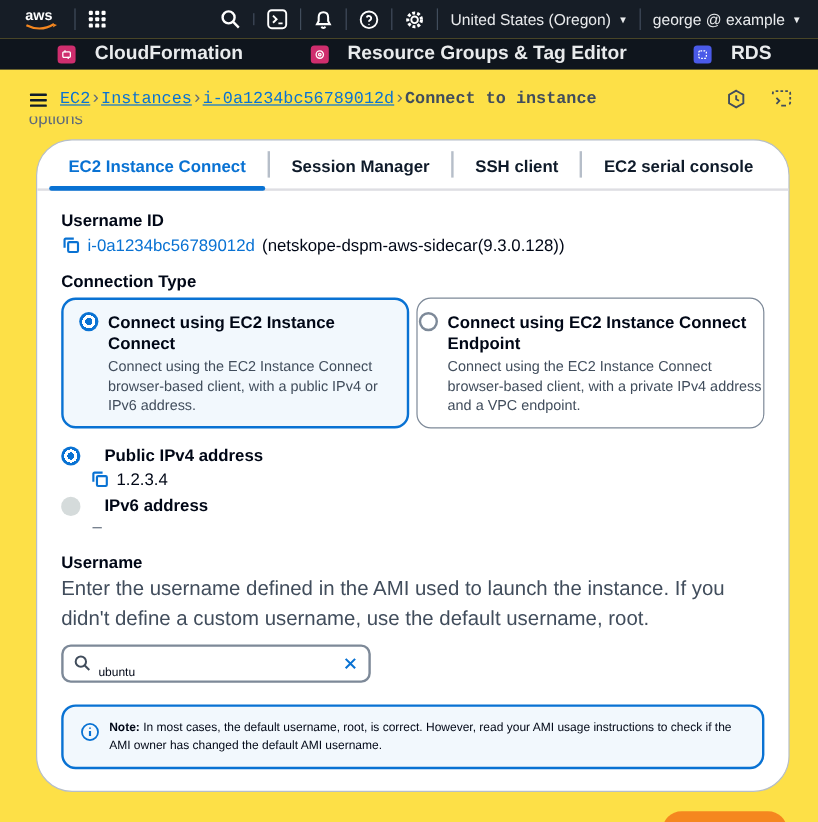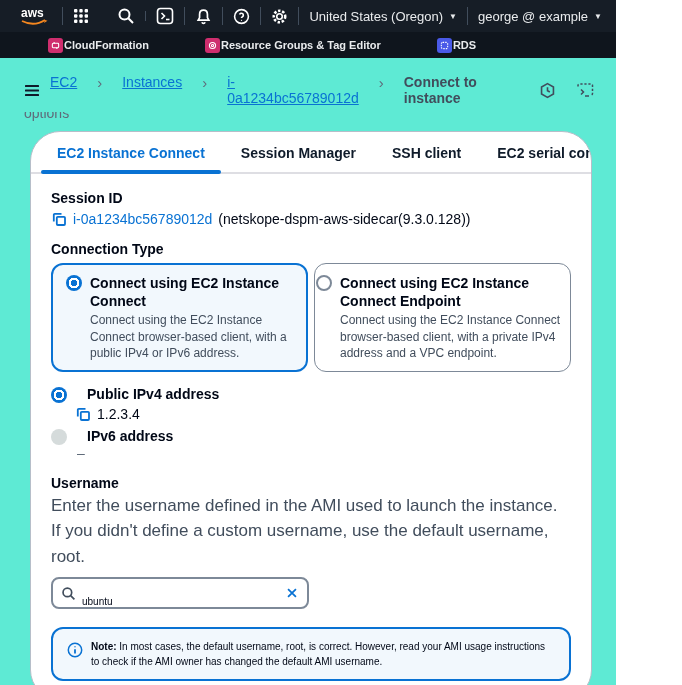--- a/index.html
+++ b/index.html
@@ -1,46 +1,46 @@
 <!DOCTYPE html>
 <html style="--accent_blue: #0972d3; --nav_bg: #161d26; --favbar_bg: #0f151d; --orange: #f5871f; --note_bg: #f2f8fd; --border_grey: #b6bec9; --fav_pink: #cf2e6e; --fav_blue: #4a5ae8;"><head>
 <meta charset="utf-8">
 <style>
   * { margin:0; padding:0; box-sizing:border-box; }
   html,body { width:682px; height:685px; overflow:hidden; background:#fff;
     font-family:"Liberation Sans","DejaVu Sans",sans-serif; color:#000716; }
-  .page { width:616px; height:685px; position:relative; background:#5eead4; }
+  .page { width:682px; height:685px; position:relative; background:#fde047; }
 
   
   .topnav { height:32px; background:var(--nav_bg,#161d26); display:flex; align-items:center;
     padding:0 14px 0 18px; gap:10px; }
   .topnav button { background:none; border:none; color:#e9ebed; cursor:pointer;
     display:flex; align-items:center; gap:6px; font-family:inherit; }
   .vdiv { width:1px; height:18px; background:#414d5c; }
   .vdiv.short { height:10px; }
   .navtext { font-size:13px; font-weight:normal; color:#e9ebed; white-space:nowrap; }
   .caret { font-size:8px; color:#e9ebed; }
   .spacer { flex:1; }
   .aws-logo svg { display:block; }
 
   
   .favbar { height:26px; background:var(--favbar_bg,#0f151d); display:flex; align-items:center;
     padding:0 14px; gap:22px; }
-  .fav { display:flex; align-items:center; gap:1px; color:#e9ebed; font-size:11px;
+  .fav { display:flex; align-items:center; gap:16px; color:#e9ebed; font-size:16px;
     font-weight:bold; cursor:pointer;padding-left:34px; }
   .favicon { width:15px; height:15px; border-radius:3px; display:inline-flex;
     align-items:center; justify-content:center; }
   .favicon.pink { background:var(--fav_pink,#cf2e6e); }
   .favicon.blue { background:var(--fav_blue,#4a5ae8); }
   .favicon svg { display:block; }
 
   
   .crumbrow { display:flex; align-items:center; padding:16px 22px 6px 24px; gap:10px; }
   .hamburger { background:none; border:none; cursor:pointer; display:flex; }
-  .breadcrumb { display:flex; align-items:flex-start; gap:20px; font-size:14px; flex:1; }
+  .breadcrumb { display:flex; align-items:flex-end; gap:0; font-size:14px; flex:1;font-family:Liberation Mono, monospace; }
   .crumb-link { color:var(--accent_blue,#0972d3); text-decoration:underline; cursor:pointer;
     font-weight:400; }
   .crumb-sep { color:#5f6b7a; font-size:15px; }
   .crumb-current { color:#414d5c; font-weight:bold; }
   .crumb-icons { display:flex; gap:20px; }
   .crumb-icons button { background:none; border:none; cursor:pointer; display:flex; }
 
   .clipped { height:11px; overflow:hidden; padding-left:24px; }
   .clipped span { display:block; margin-top:-7px; font-size:14px; color:#5f6b7a; }
 
@@ -249,21 +249,21 @@
       <div class="tabdiv"></div>
       <div class="tab">Session Manager</div>
       <div class="tabdiv"></div>
       <div class="tab">SSH client</div>
       <div class="tabdiv"></div>
       <div class="tab">EC2 serial console</div>
     </div>
 
     <div class="cardbody">
 
-      <div class="field-label">Session ID</div>
+      <div class="field-label">Username ID</div>
       <div class="id-row">
         <button class="copy-btn">
           <svg width="16" height="16" viewBox="0 0 16 16" fill="none" stroke="#0972d3" stroke-width="1.8">
             <rect x="5.8" y="5.8" width="8.2" height="8.2" rx="1"></rect>
             <path d="M10.5 2.8 H3.8 a1 1 0 0 0-1 1 V10.5"></path>
           </svg>
         </button>
         <span class="id-link">i-0a1234bc56789012d</span>
           <span>(netskope-dspm-aws-sidecar(9.3.0.128))</span>
       </div>

